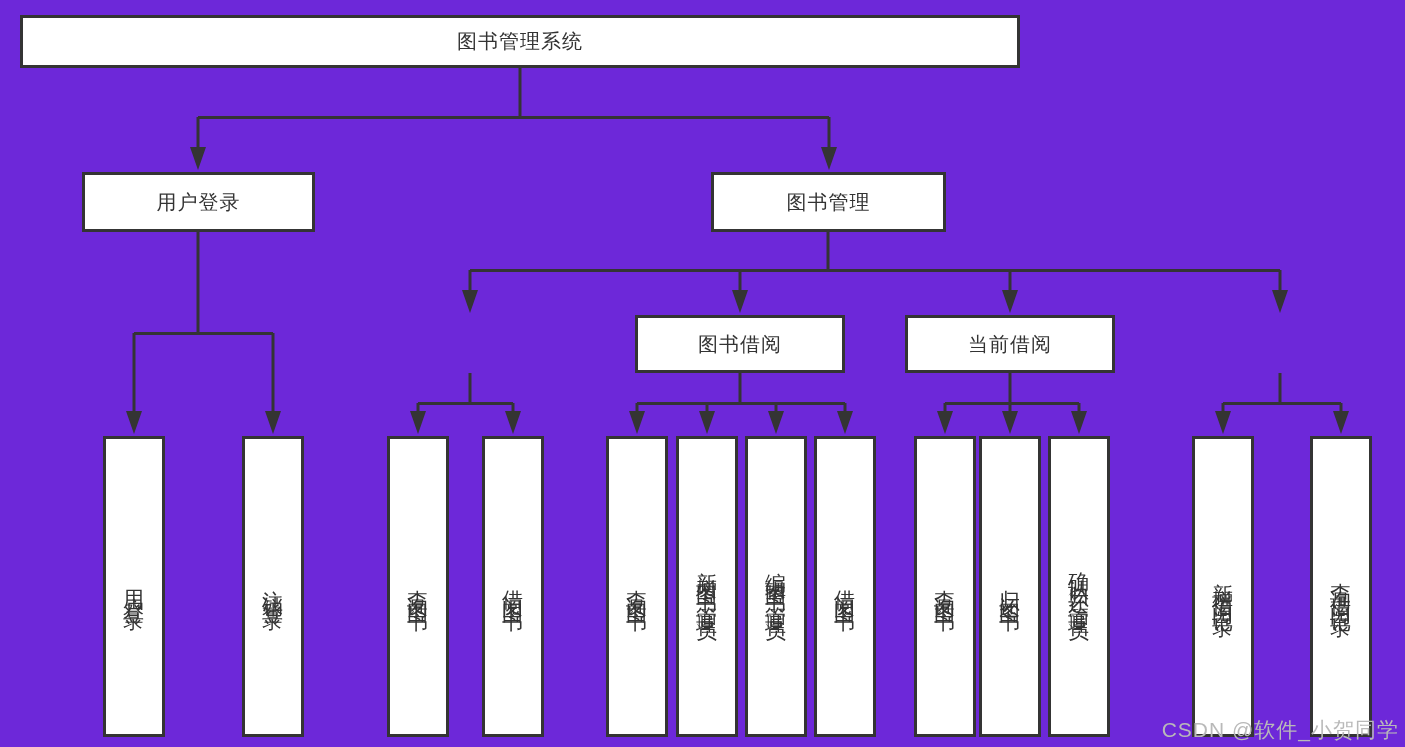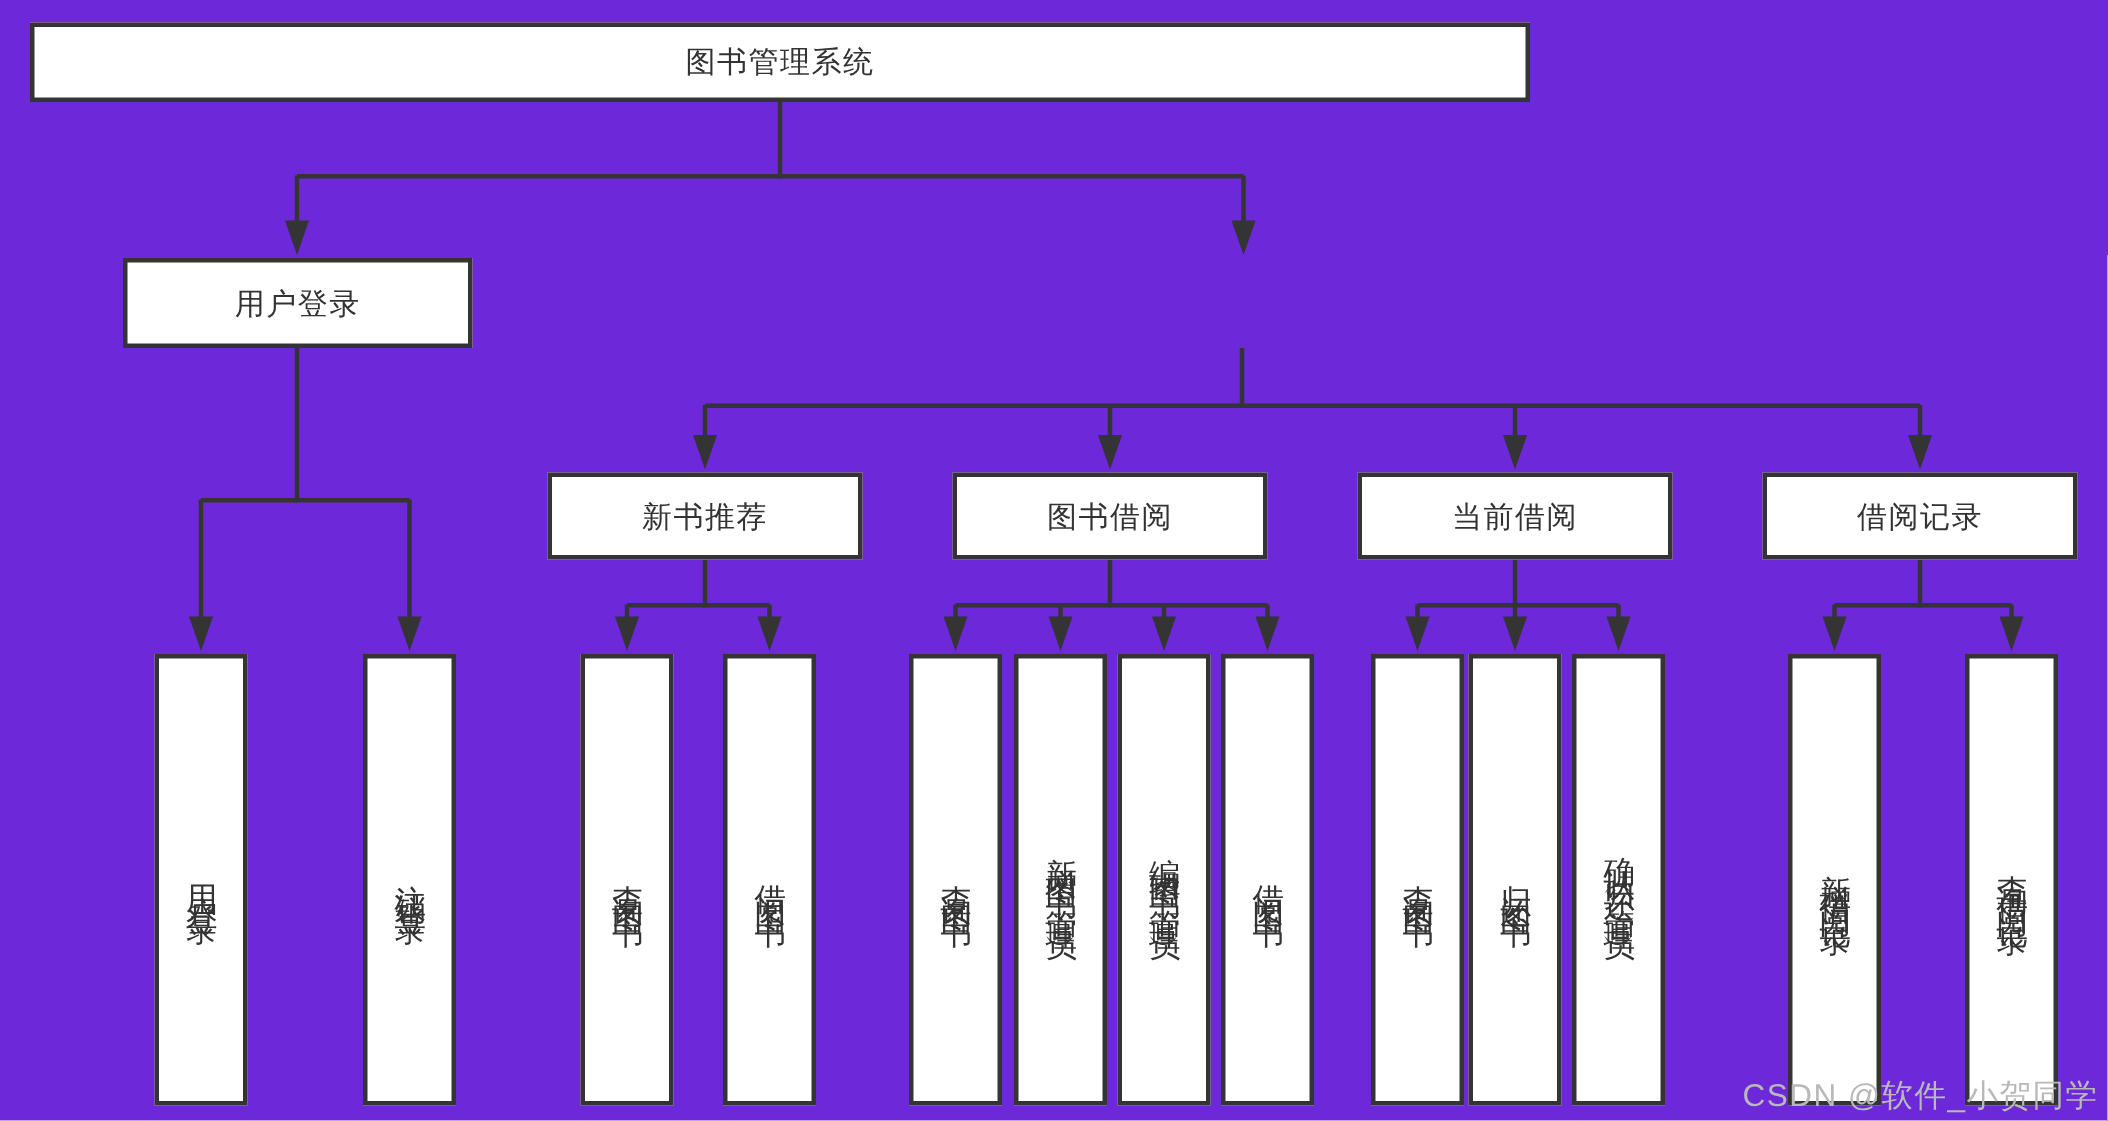--- a/index.html
+++ b/index.html
@@ -123,25 +123,24 @@
     <line x1="1223" y1="403.5" x2="1341" y2="403.5"></line>
     <line x1="1223" y1="403" x2="1223" y2="415"></line>
     <polygon points="1215,411 1231,411 1223,434" stroke="none"></polygon>
     <line x1="1341" y1="403" x2="1341" y2="415"></line>
     <polygon points="1333,411 1349,411 1341,434" stroke="none"></polygon>
   </svg>
 
   <div class="box h" style="left:20px; top:15px; width:1000px; height:53px;">图书管理系统</div>
 
   <div class="box h" style="left:82px; top:172px; width:233px; height:60px;">用户登录</div>
+  <div class="box h" style="left:711px; top:172px; width:235px; height:60px;">图书管理</div>
 
-  <div class="box h" style="left:365px; top:315px; width:210px; height:58px;">新书推荐</div>
   <div class="box h" style="left:635px; top:315px; width:210px; height:58px;">图书借阅</div>
   <div class="box h" style="left:905px; top:315px; width:210px; height:58px;font-family:Liberation Serif, serif;">当前借阅</div>
-  <div class="box h" style="left:1175px; top:315px; width:210px; height:58px;">借阅记录</div>
 
   <div class="box leaf" style="left:103px; top:436px;">
     <span class="vtext">用户登录</span>
   </div>
   <div class="box leaf" style="left:242px; top:436px;">
     <span class="vtext">注销登录</span>
   </div>
 
   <div class="box leaf" style="left:387px; top:436px;">
     <span class="vtext">查询图书</span>

